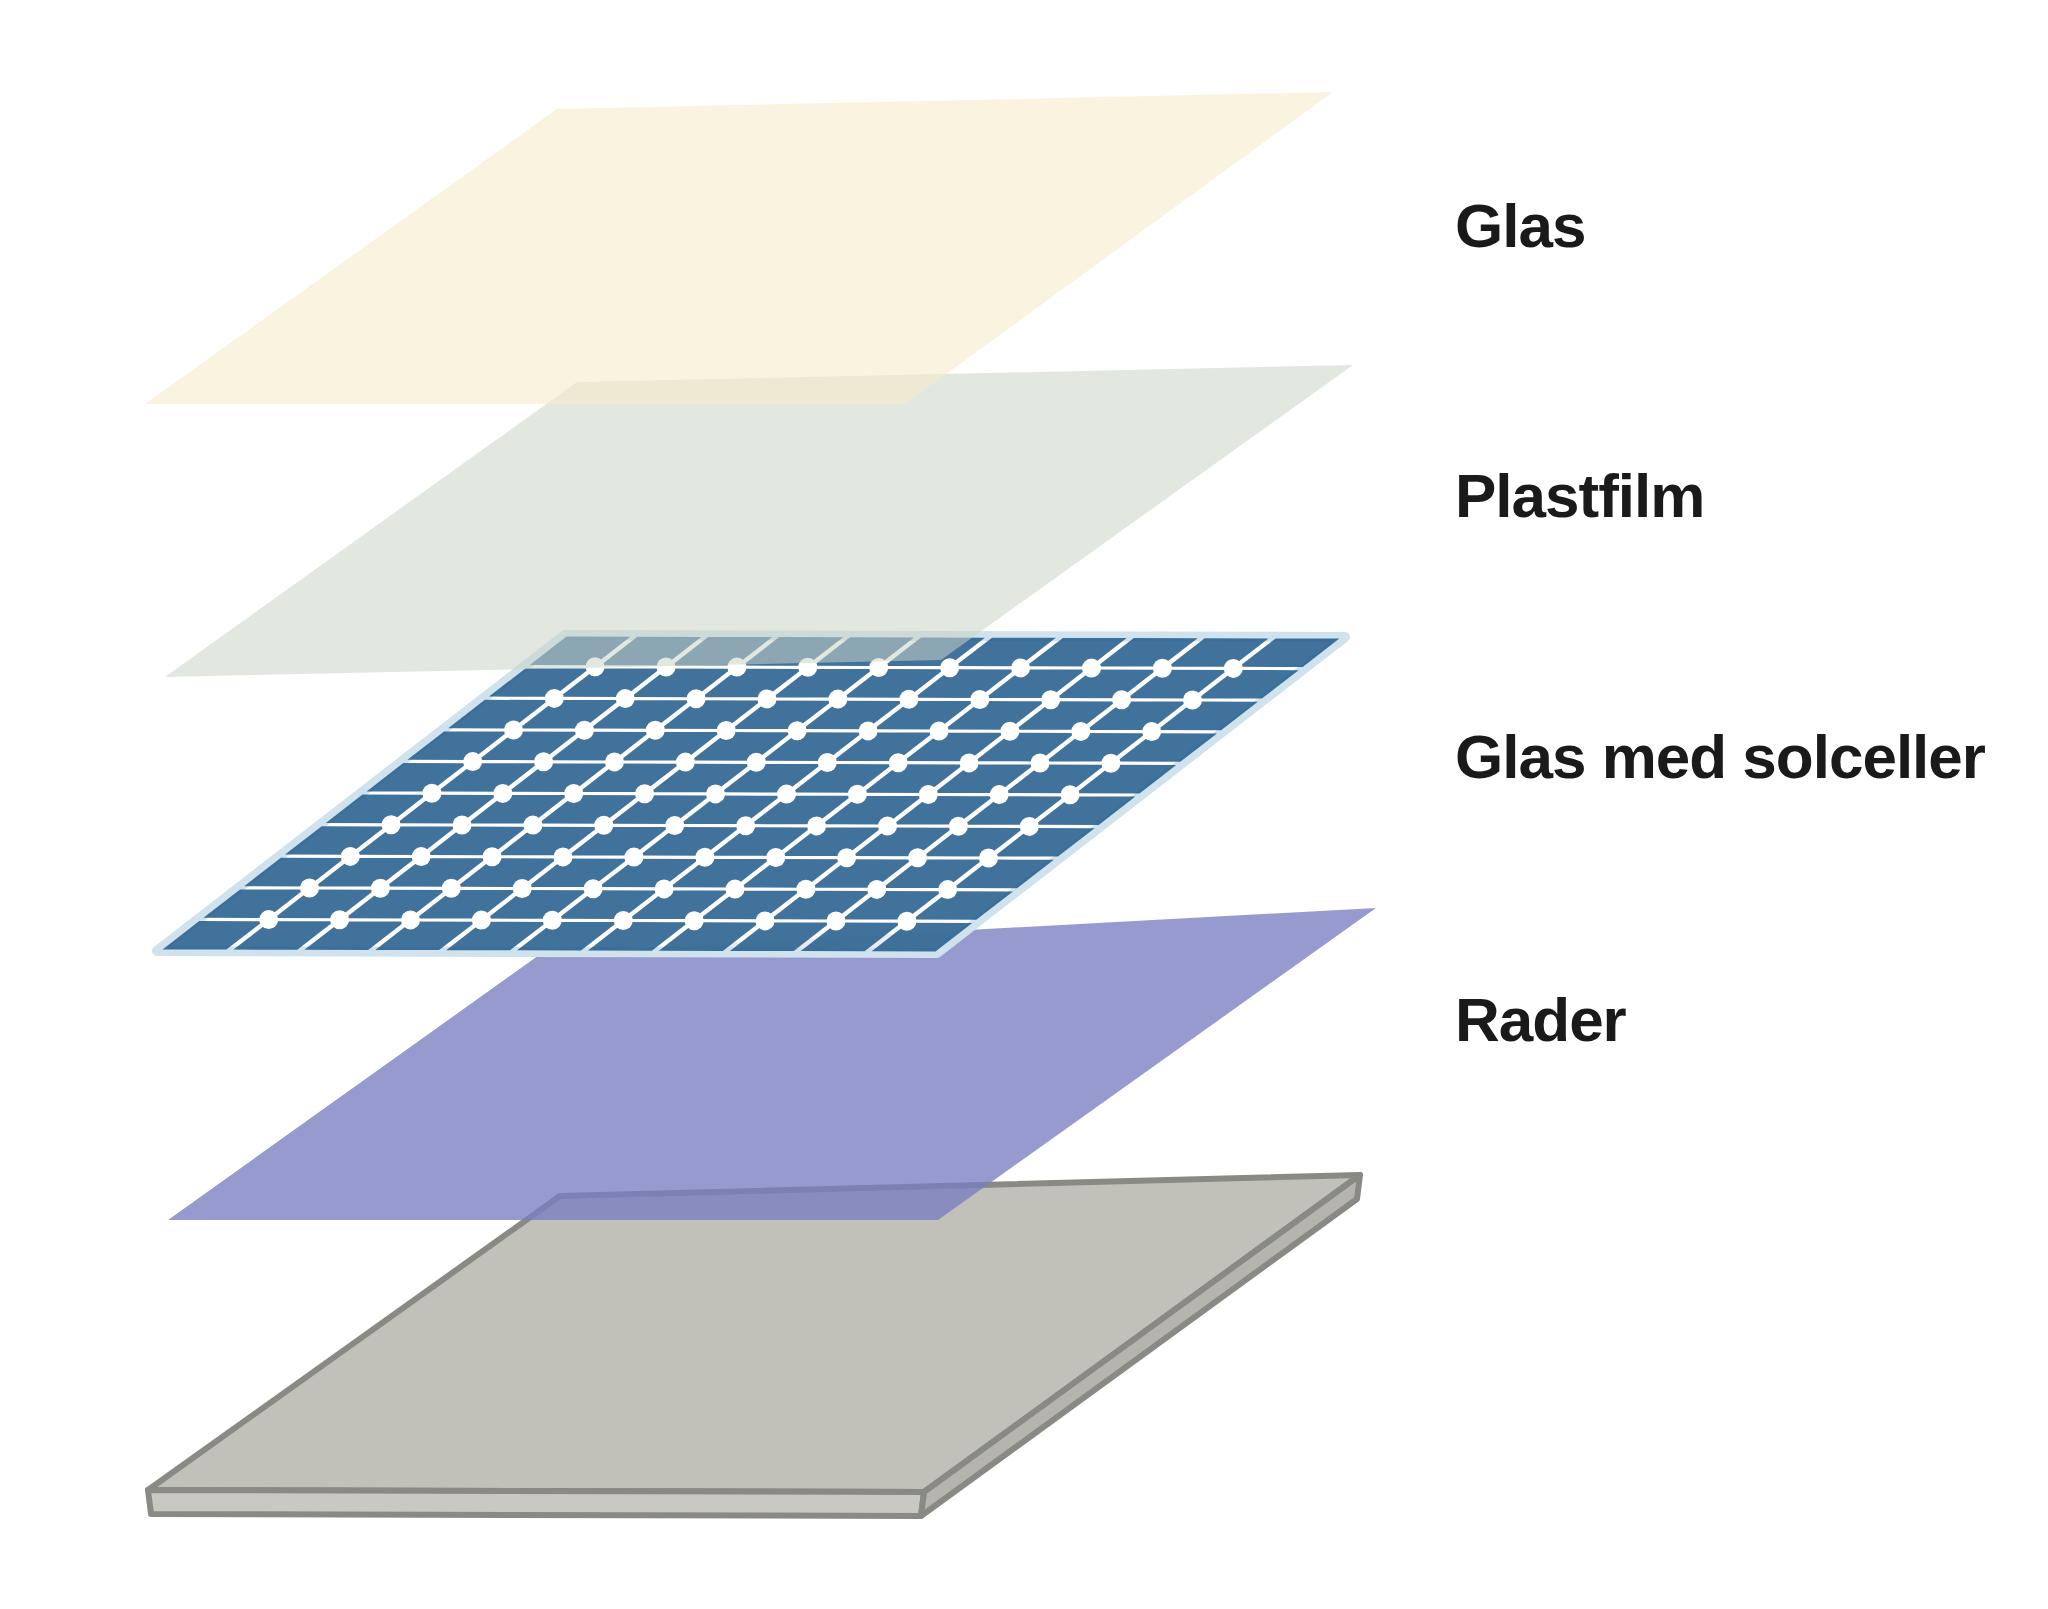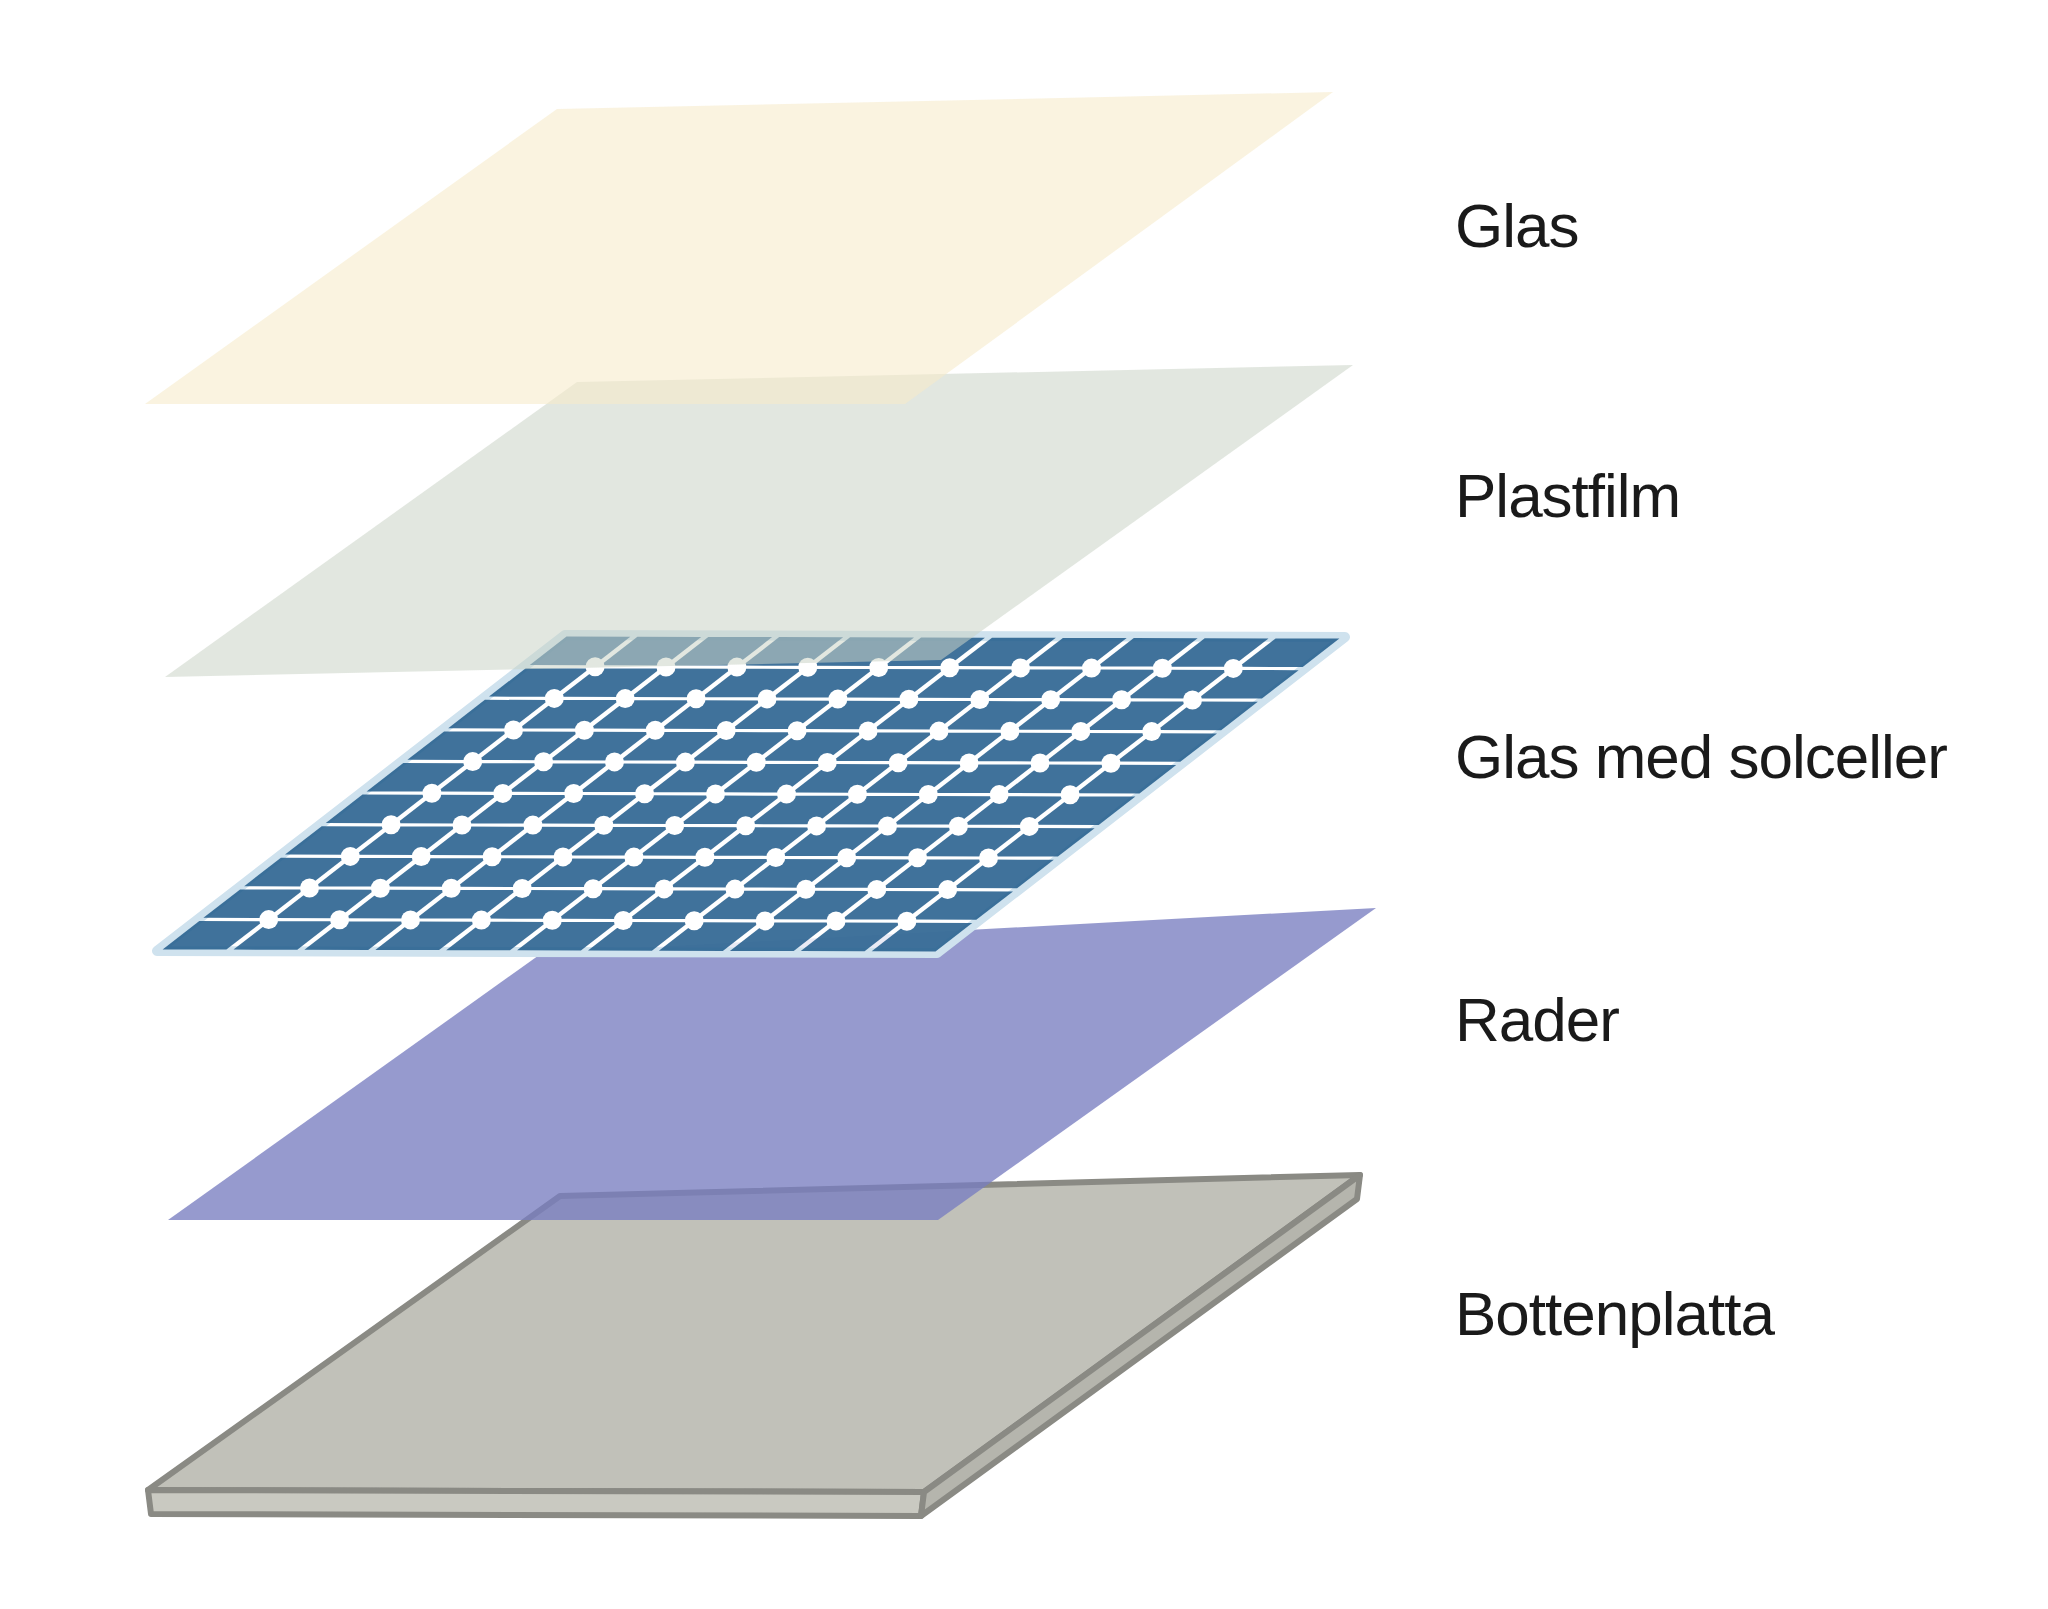--- a/index.html
+++ b/index.html
@@ -9,20 +9,21 @@
     width: 2048px;
     height: 1609px;
     font-family: "Liberation Sans", sans-serif;
   }
   #stage {
     position: relative;
     width: 2048px;
     height: 1609px;
     overflow: hidden;
     background: #ffffff;
+    font-weight: bold;
   }
   #diagram-svg {
     position: absolute;
     left: 0;
     top: 0;
     width: 2048px;
     height: 1609px;
     display: block;
   }
   .layer-label {
@@ -265,14 +266,13 @@
   </svg>
 
   <div class="layer-label" id="label-glas">Glas</div>
 
   <div class="layer-label" id="label-plastfilm">Plastfilm</div>
 
   <div class="layer-label" id="label-solceller">Glas med solceller</div>
 
   <div class="layer-label" id="label-folie">Rader</div>
 
-  <div class="layer-label" id="label-bottenplatta">Bottenplatta</div>
 </div>
 
 </body></html>

